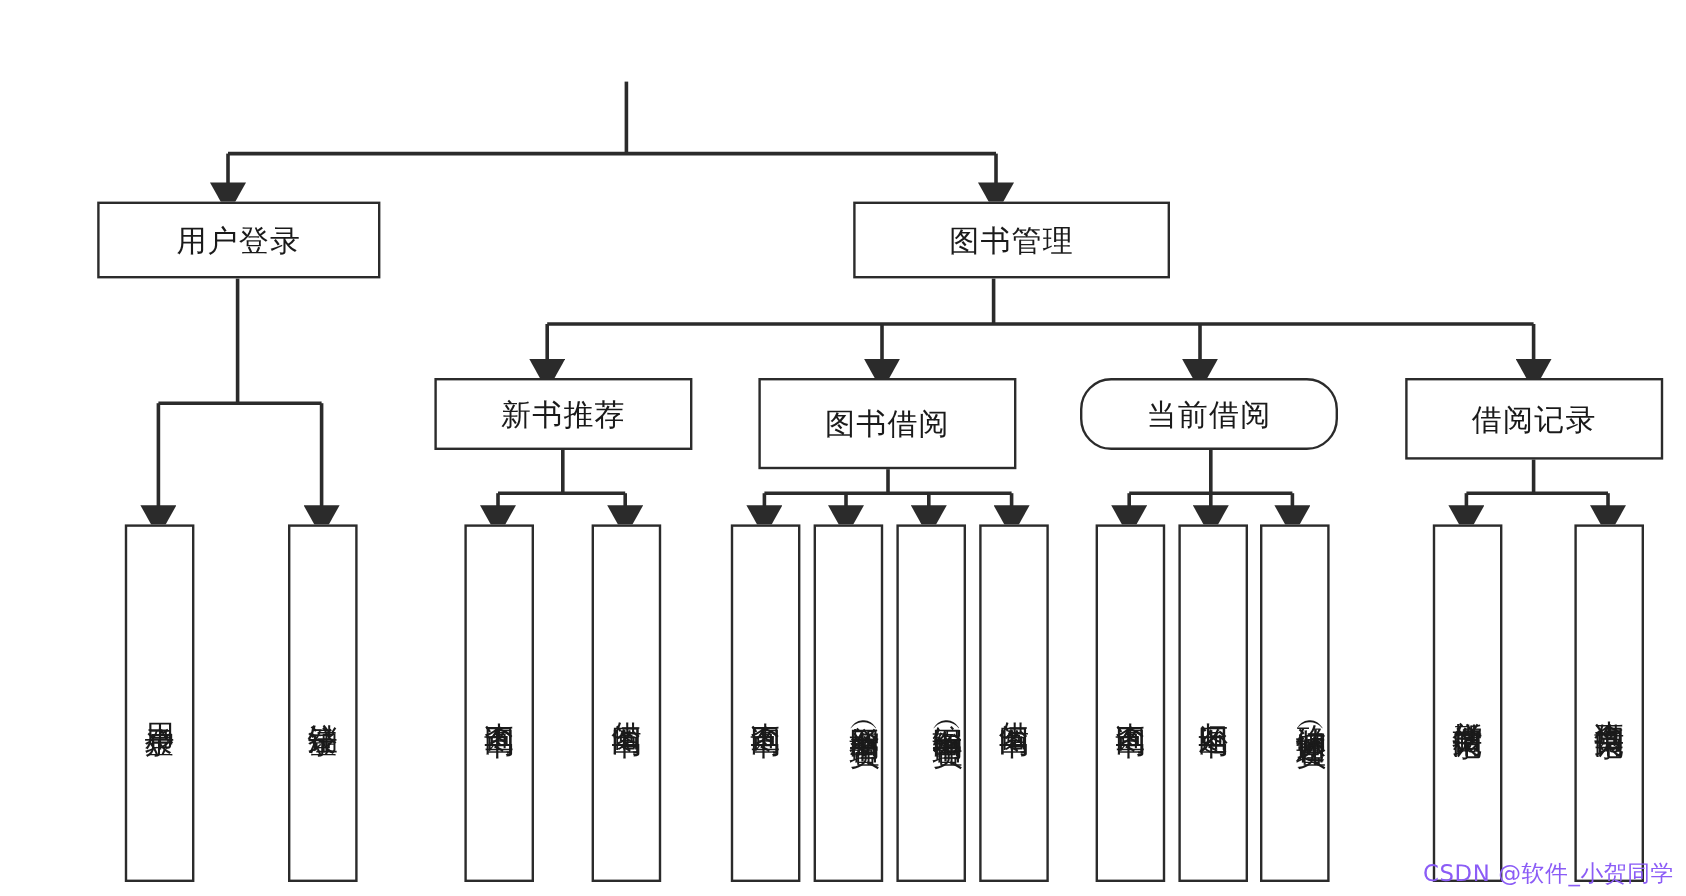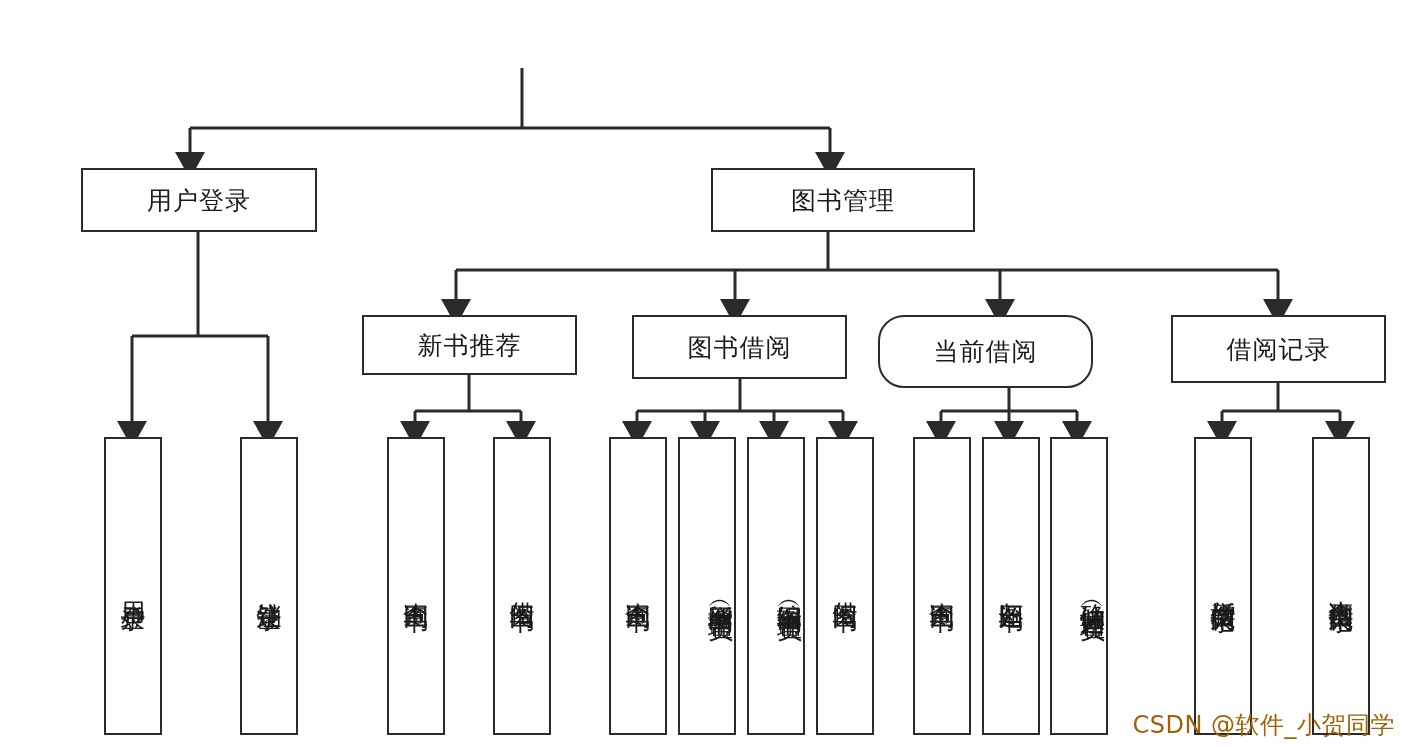--- a/index.html
+++ b/index.html
@@ -55,22 +55,22 @@
     padding-top: 0;
   }
   .node-label {
     display: block;
     white-space: nowrap;
   }
   #watermark {
     position: absolute;
     right: 10px;
     bottom: 6px;
-    font-size: 24px;
-    color: #a16207;
+    font-size: 19px;
+    color: #8b5cf6;
     white-space: nowrap;
     letter-spacing: 0.5px;
   }
 </style>
 </head>
 <body>
 
 <div id="canvas">
 
   <svg class="links" viewBox="0 0 1405 747">
@@ -128,24 +128,24 @@
   <div class="node horiz" style="left:81px; top:168px; width:236px; height:64px;">
     <span class="node-label">用户登录</span>
   </div>
   <div class="node horiz" style="left:711px; top:168px; width:264px; height:64px;">
     <span class="node-label">图书管理</span>
   </div>
 
   <div class="node horiz" style="left:362px; top:315px; width:215px; height:60px;">
     <span class="node-label">新书推荐</span>
   </div>
-  <div class="node horiz" style="left:632px; top:315px; width:215px; height:64px;">
+  <div class="node horiz" style="left:632px; top:315px; width:215px; height:76px;">
     <span class="node-label">图书借阅</span>
   </div>
-  <div class="node horiz" style="left:878px; top:315px; width:215px; height:73px;border-radius:26px;">
+  <div class="node horiz" style="left:900px; top:315px; width:215px; height:60px;border-radius:26px;">
     <span class="node-label">当前借阅</span>
   </div>
   <div class="node horiz" style="left:1171px; top:315px; width:215px; height:68px;">
     <span class="node-label">借阅记录</span>
   </div>
 
   <div class="node vert centered" style="left:104px; top:437px; width:58px; height:298px;">
     <span class="node-label">用户登录</span>
   </div>
   <div class="node vert centered" style="left:240px; top:437px; width:58px; height:298px;">

